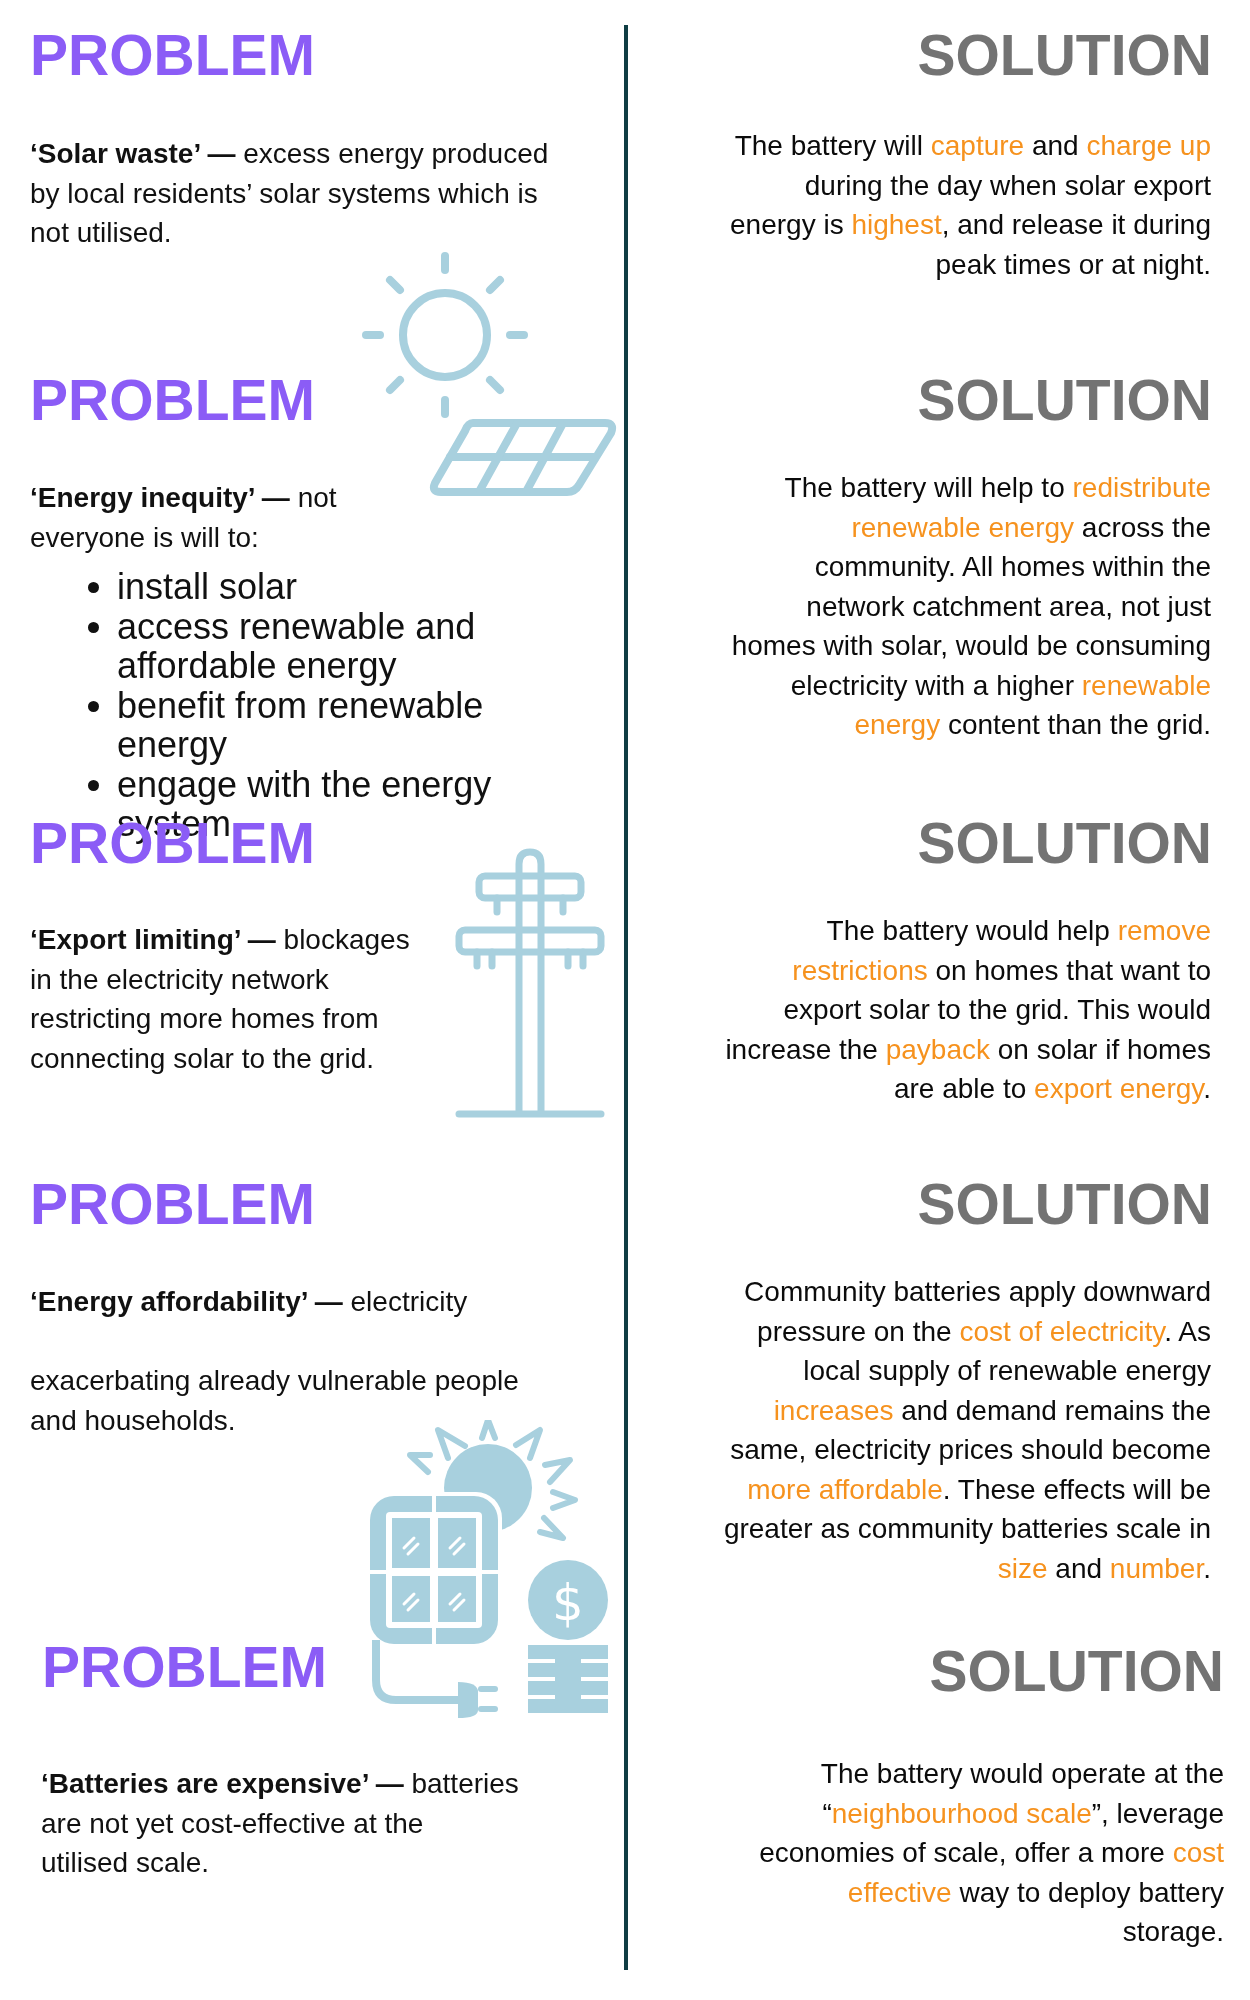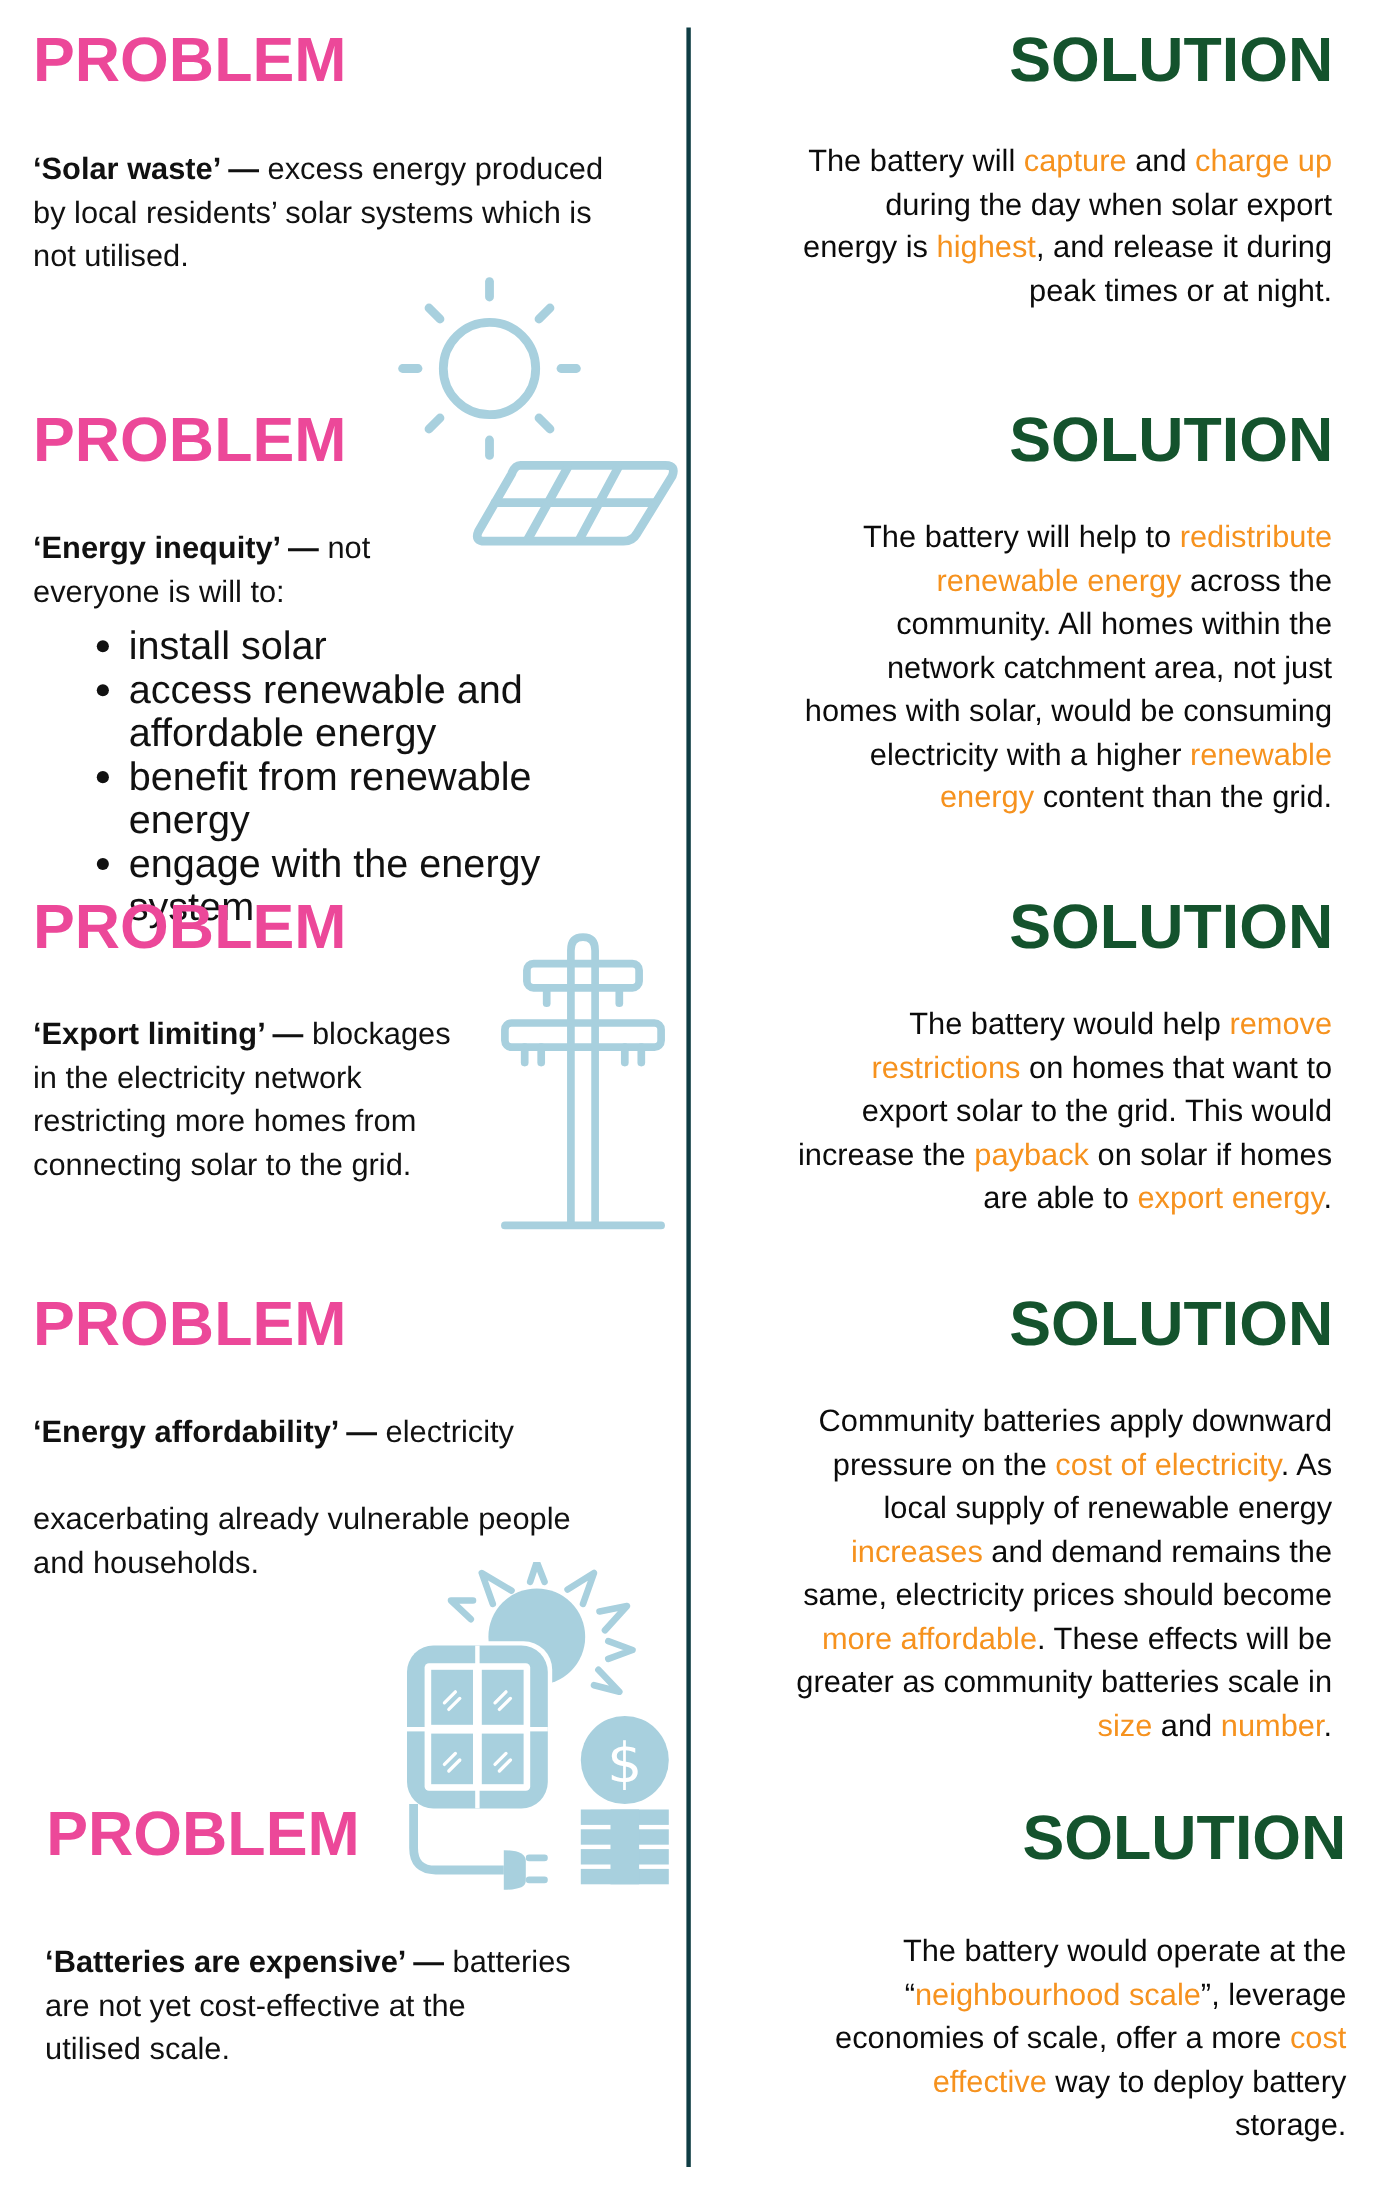--- a/index.html
+++ b/index.html
@@ -1,21 +1,21 @@
 <!DOCTYPE html>
 <html><head>
 <meta charset="utf-8">
 <style>
   html, body { margin: 0; padding: 0; background: #ffffff; }
   body { width: 1250px; height: 2000px; position: relative; overflow: hidden;
          font-family: "Liberation Sans", "DejaVu Sans", sans-serif; color: #0b0b0b; }
   .divider { position: absolute; left: 624px; top: 25px; width: 4px; height: 1945px; background: #0f3d44; }
   .head { position: absolute; font-weight: 700; font-size: 57px; line-height: 57px; letter-spacing: 0px; margin: 0; }
-  .head.problem { color: #ec4899; left: 30px; text-align: right; }
-  .head.solution { color: #14532d; right: 38px; text-align: center; }
+  .head.problem { color: #8b5cf6; left: 30px; text-align: right; }
+  .head.solution { color: #737373; right: 38px; text-align: center; }
   .ptext { position: absolute; left: 30px; font-size: 28px; line-height: 39.5px; color: #111; margin: 0; }
   .ptext b { font-weight: 700; text-align: right; }
   .stext { position: absolute; right: 39px; text-align: right; font-size: 28px; line-height: 39.5px; font-weight: 400; color: #0b0b0b; margin: 0; }
   .hl { color: #f6921e; }
   ul.bullets { position: absolute; left: 30px; margin: 0; padding: 0 0 0 87px; font-size: 36px; line-height: 39.5px; color: #111; }
   ul.bullets li { padding-left: 0; }
   .icon { position: absolute; }
 </style>
 </head>
 <body>

